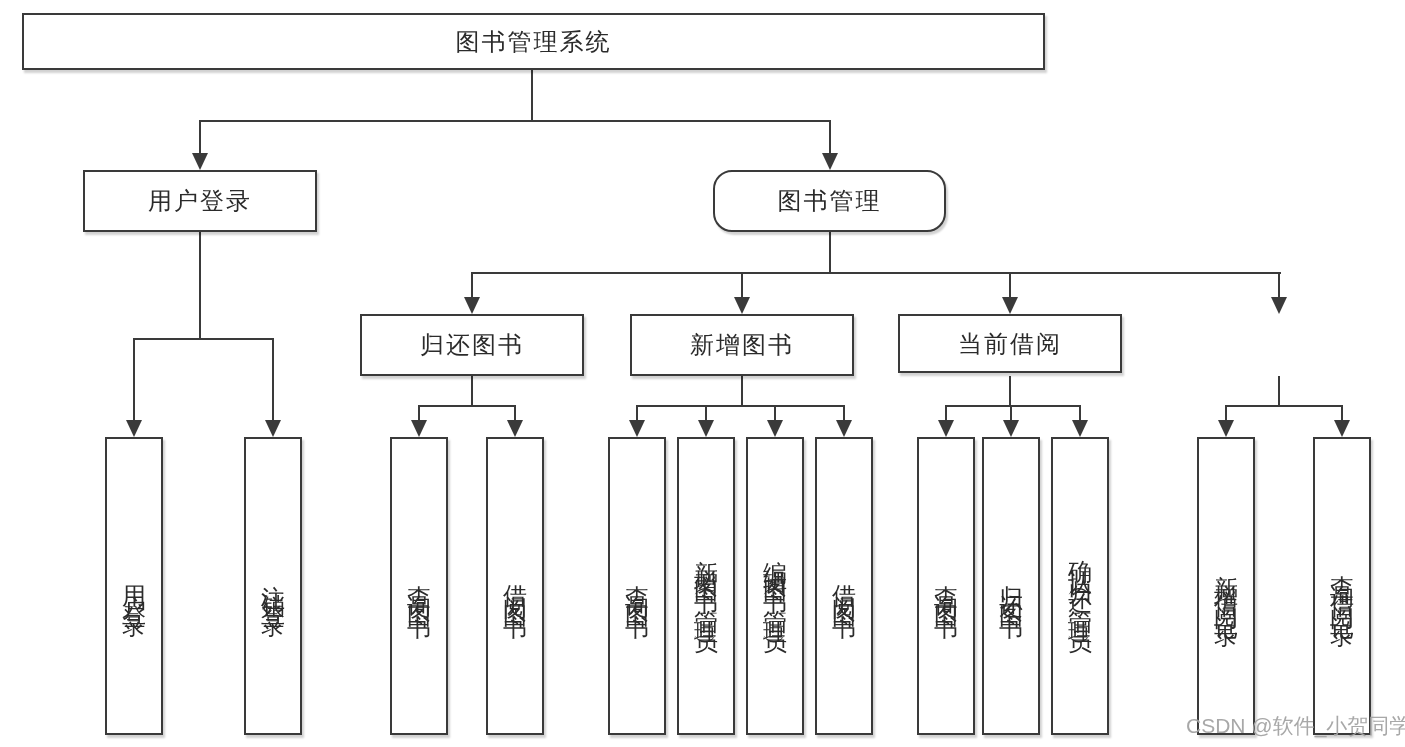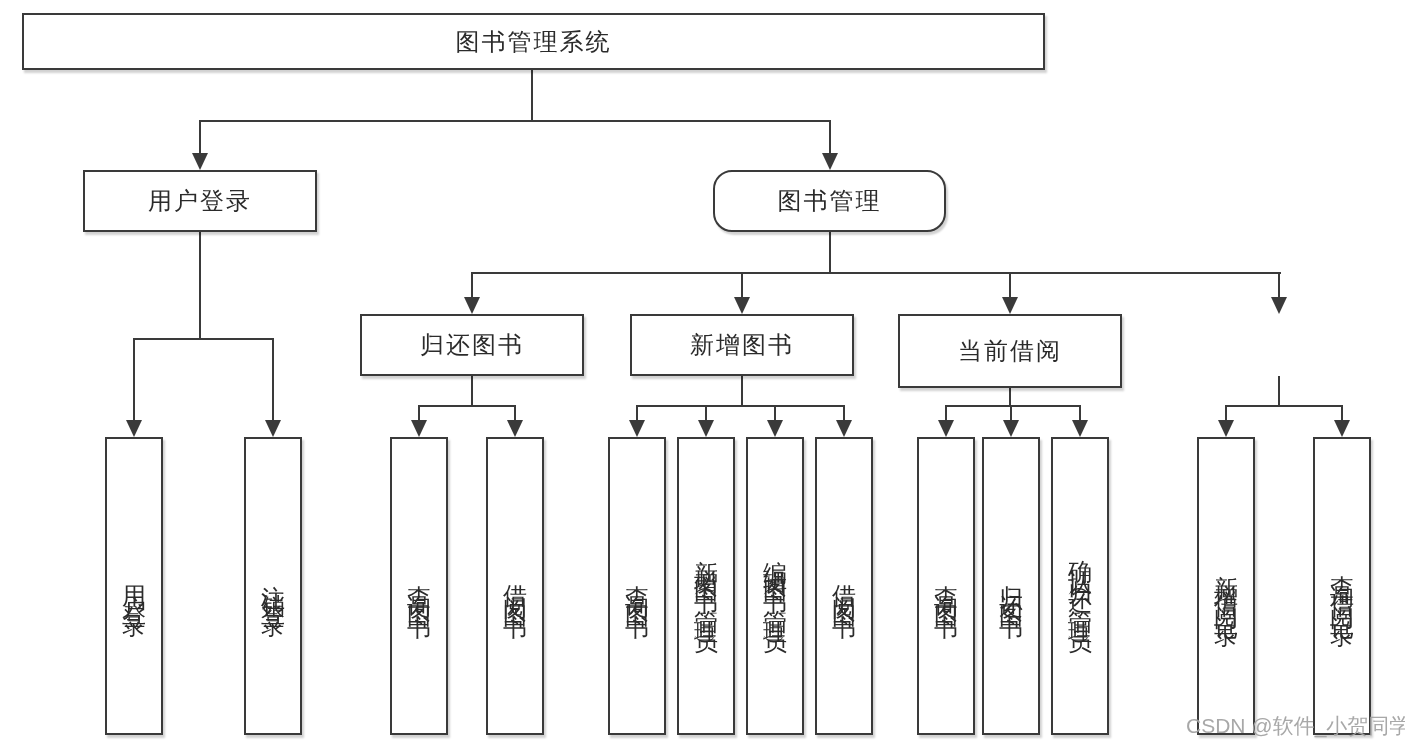--- a/index.html
+++ b/index.html
@@ -67,21 +67,21 @@
   <div class="box hbox" style="left:713px;top:170px;width:233px;height:62px;border-radius:19px;">
     <span>图书管理</span>
   </div>
 
   <div class="box hbox" style="left:360px;top:314px;width:224px;height:62px;">
     <span>归还图书</span>
   </div>
   <div class="box hbox" style="left:630px;top:314px;width:224px;height:62px;">
     <span>新增图书</span>
   </div>
-  <div class="box hbox" style="left:898px;top:314px;width:224px;height:74px;align-items:center;">
+  <div class="box hbox" style="left:898px;top:314px;width:224px;height:59px;align-items:center;">
     <span>当前借阅</span>
   </div>
 
   <div class="box vbox" style="left:105px;top:437px;width:58px;height:298px;">
     <span>用户登录</span>
   </div>
   <div class="box vbox" style="left:244px;top:437px;width:58px;height:298px;">
     <span>注销登录</span>
   </div>
 

